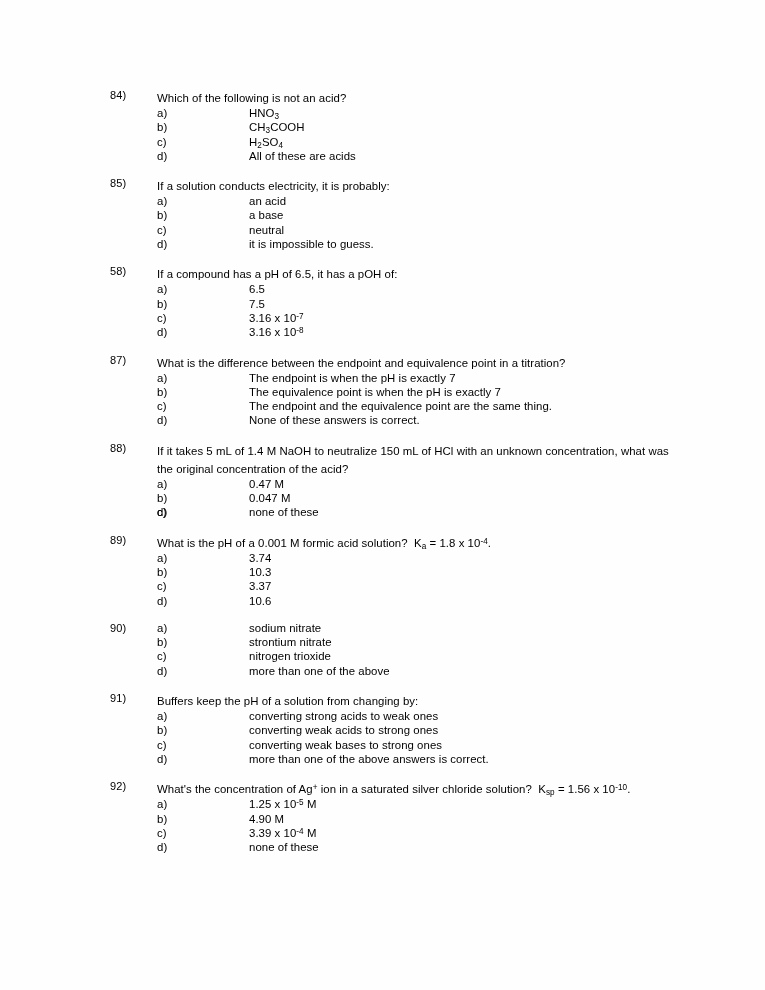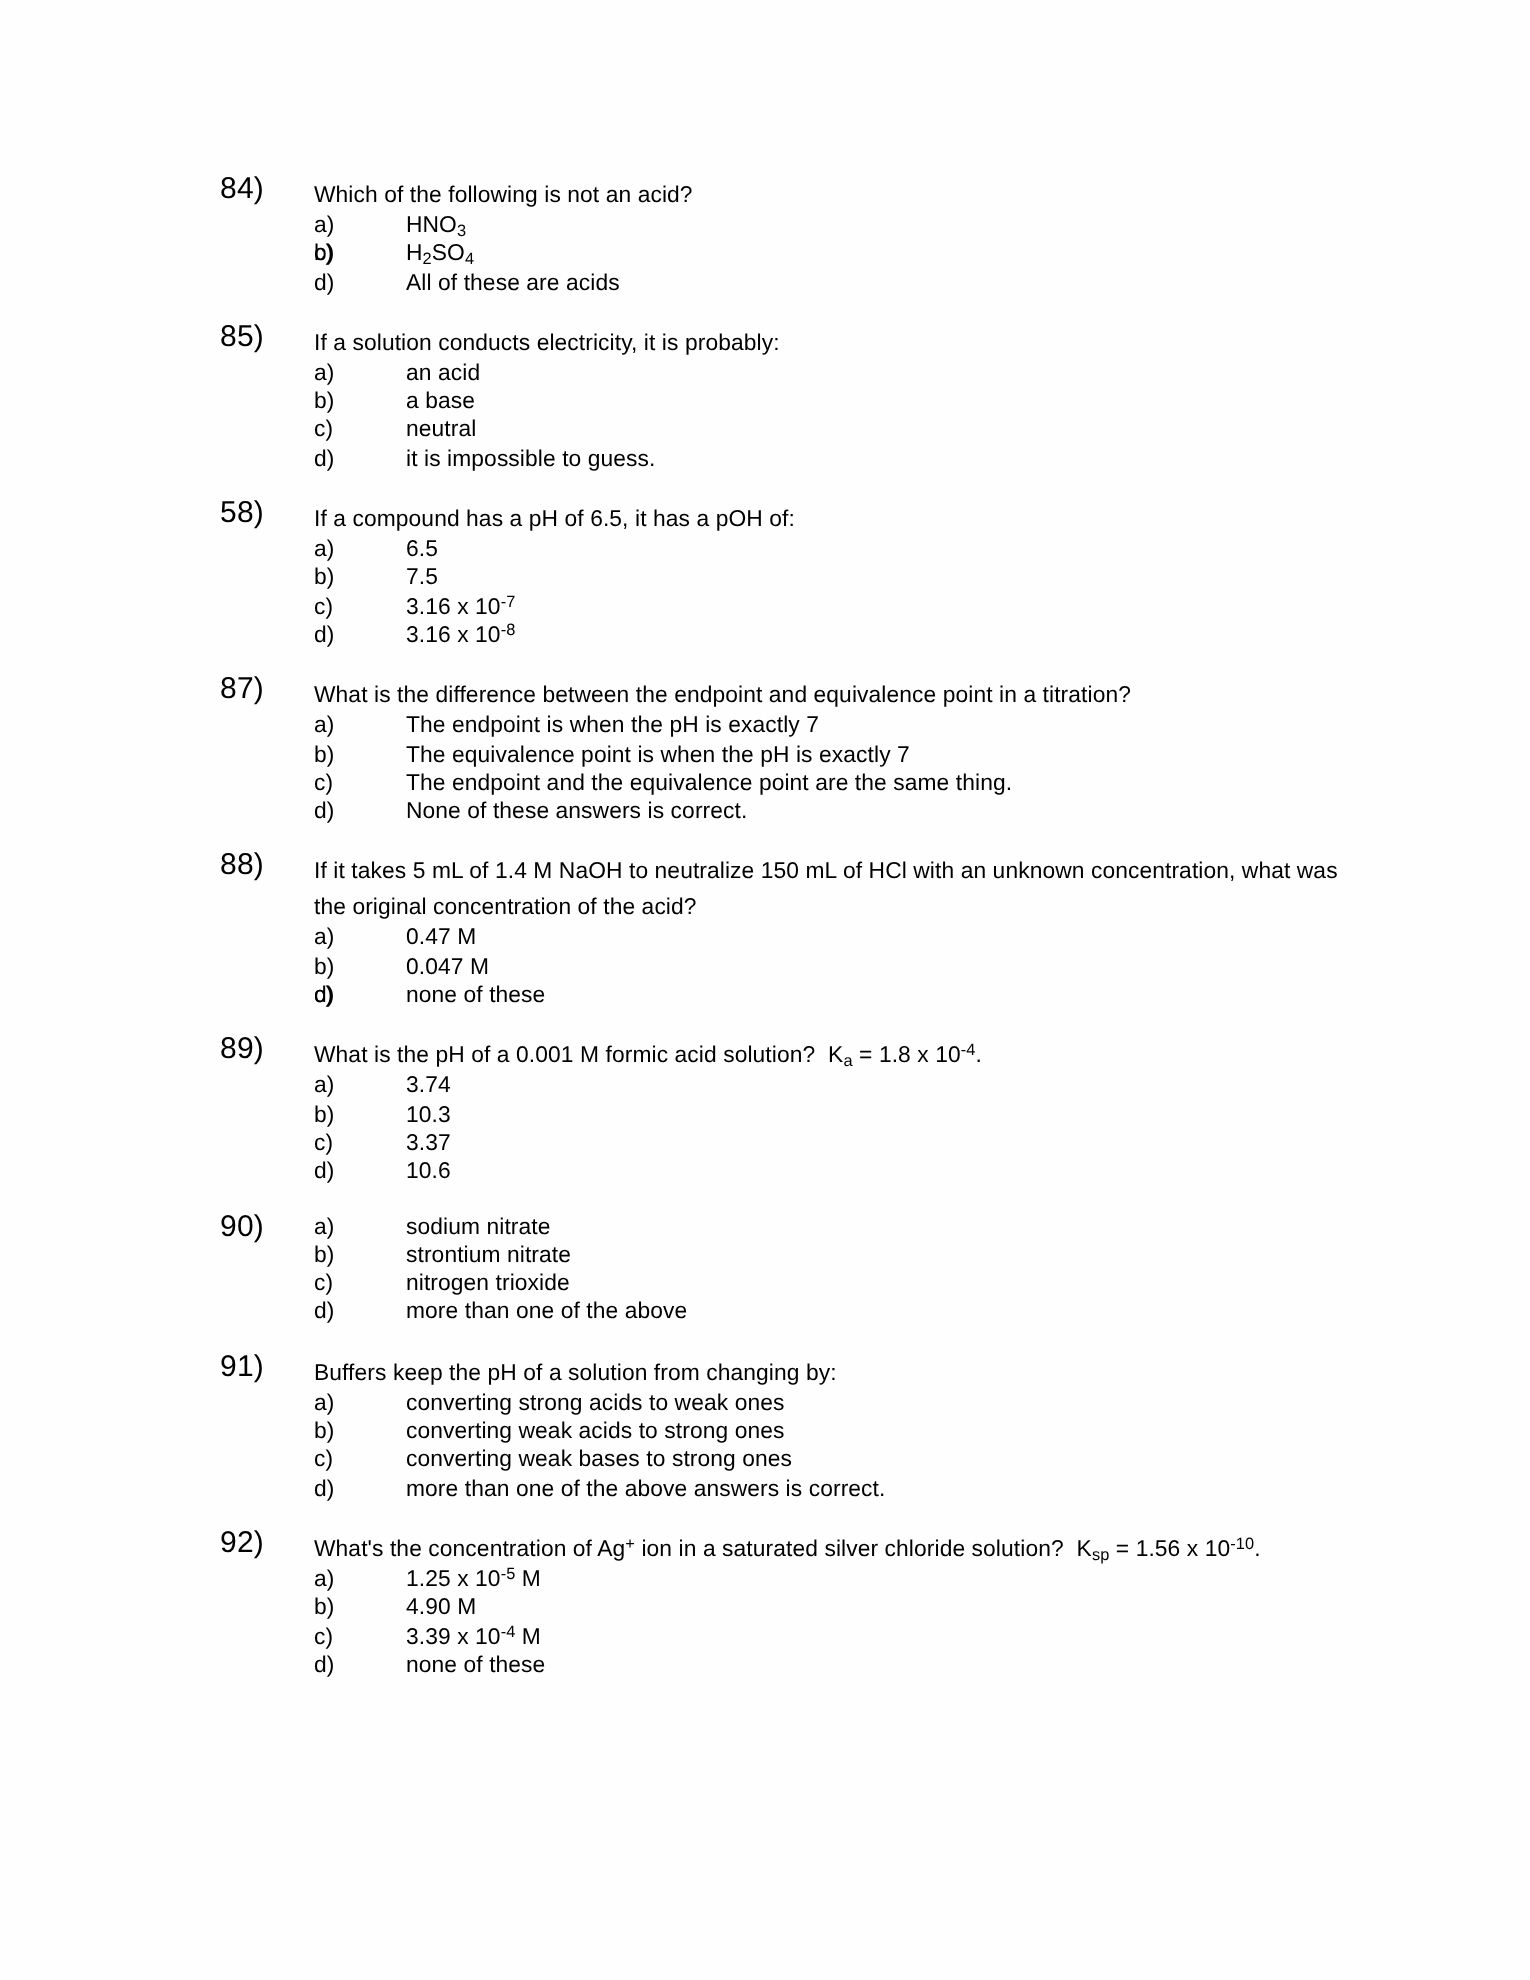--- a/index.html
+++ b/index.html
@@ -42,21 +42,21 @@
   .q-head {
     position: relative;
     padding-left: 47px;
   }
 
   .q-number {
     position: absolute;
     left: 0;
     top: 0;
     width: 40px;
-    font-size: 15px;
+    font-size: 11px;
     line-height: 14.3px;
     letter-spacing: 0.1px;
   }
 
   .q-text {
     font-size: 11.4px;
     line-height: 14.3px;
     letter-spacing: 0.05px;
     text-align: center;
   }
@@ -80,20 +80,21 @@
     position: absolute;
     left: 47px;
     top: 0;
     width: 40px;
     font-size: 11.4px;
     line-height: 14.3px;
   }
 
   .opt-text {
     display: block;
+    margin-left: 46px;
   }
 
   
   sub {
     font-size: 0.72em;
     vertical-align: -0.22em;
     line-height: 0;
   }
   sup {
     font-size: 0.72em;
@@ -108,20 +109,21 @@
   <div class="content">
       <div class="question">
         <div class="q-head"><span class="q-number">84)</span><span class="q-text">Which of the following is not an acid?</span></div>
         <ul class="options">
           <li class="option">
             <span class="opt-letter">a)</span>
             <span class="opt-text">HNO<sub>3</sub></span>
           </li>
           <li class="option">
             <span class="opt-letter">b)</span>
+            <span class="opt-text">CH<sub>3</sub>COOH</span>
           </li>
           <li class="option">
             <span class="opt-letter">c)</span>
             <span class="opt-text">H<sub>2</sub>SO<sub>4</sub></span>
           </li>
           <li class="option">
             <span class="opt-letter">d)</span>
             <span class="opt-text">All of these are acids</span>
           </li>
         </ul>

